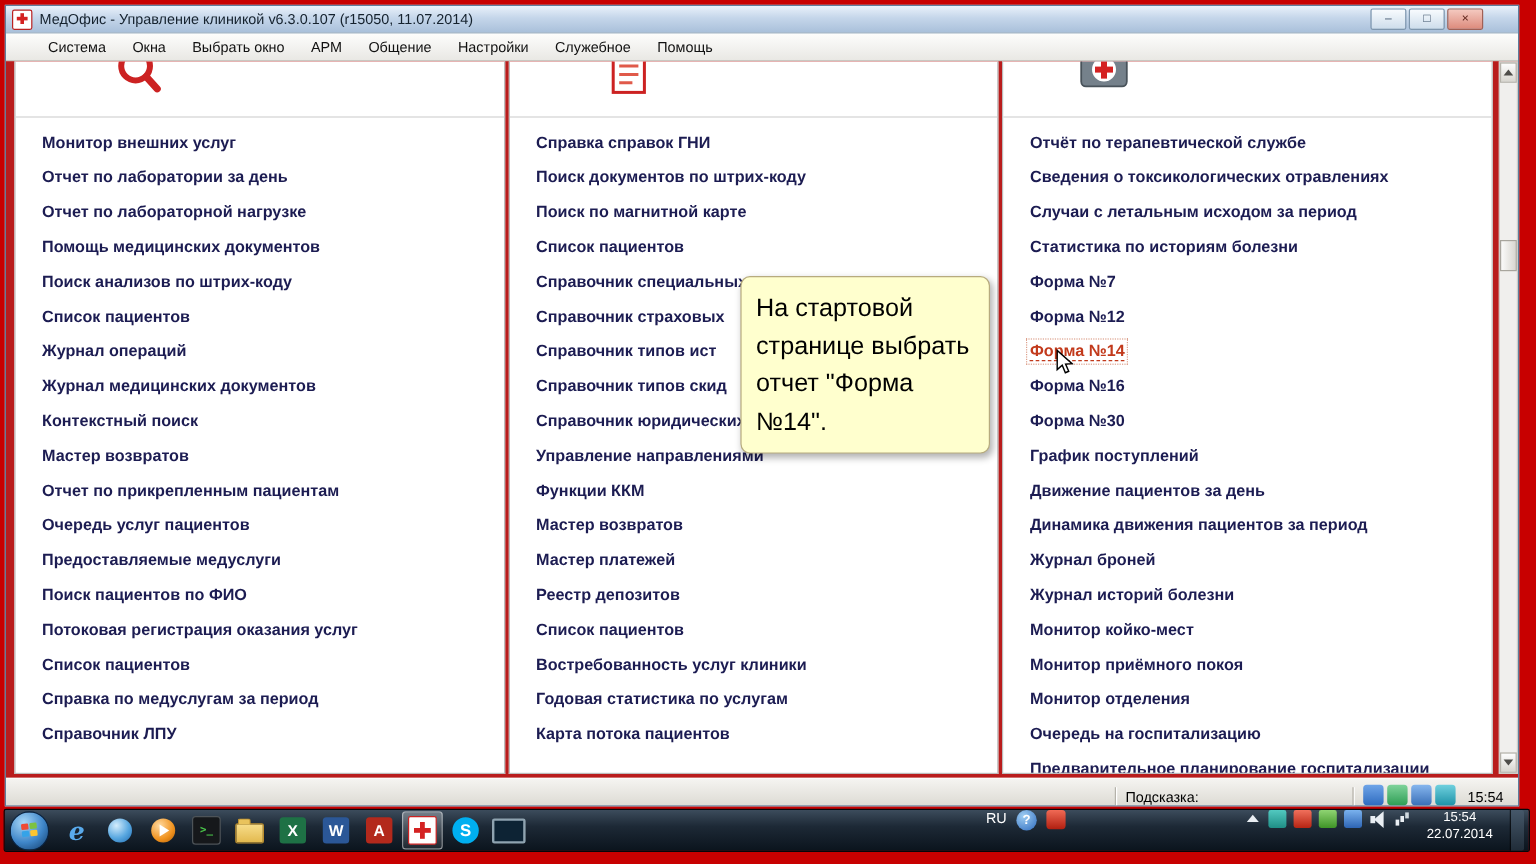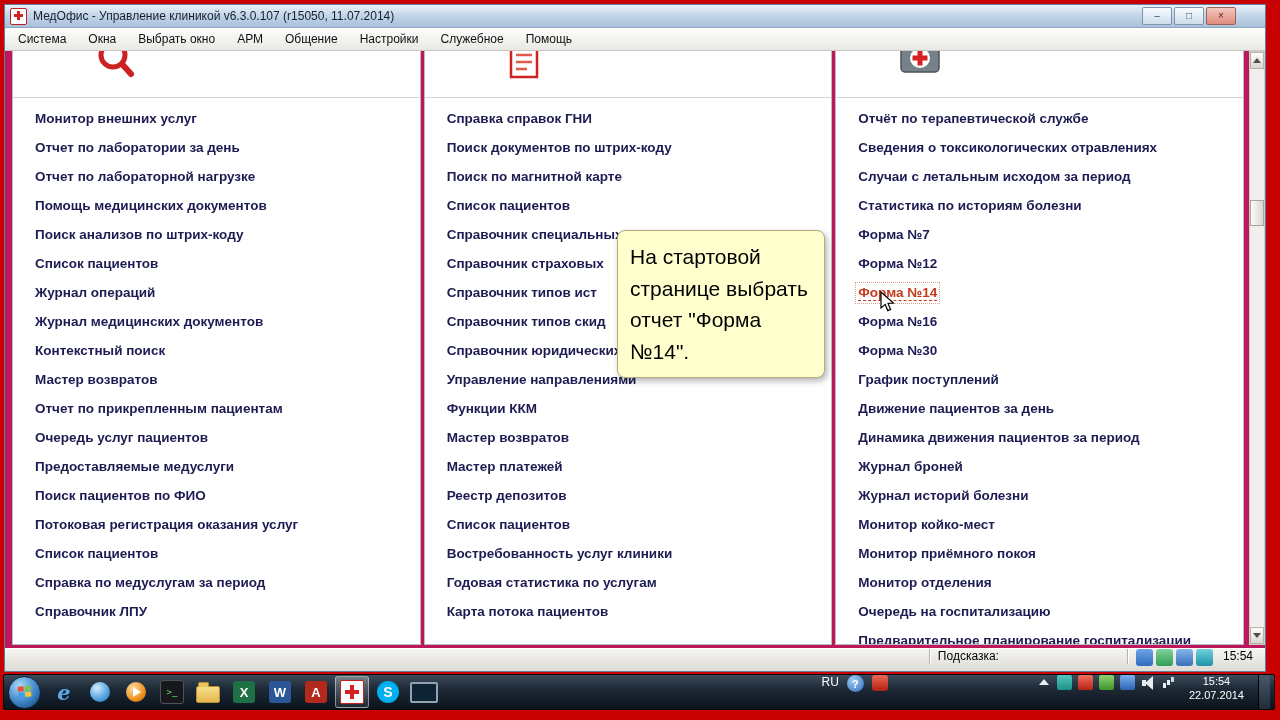--- a/index.html
+++ b/index.html
@@ -18,25 +18,25 @@
               left:6px;top:2px;width:3px;height:9px;}
   .title-icon::after{transform:rotate(90deg);}
   .title-text{font-size:12px;color:#15222e;flex:1;white-space:nowrap;overflow:hidden;}
   .win-controls{display:flex;gap:2px;margin-right:24px;}
   .winbtn{width:28px;height:16px;border:1px solid #7e96ad;border-radius:2px;
           background:linear-gradient(#f8fbfe,#cdddeb);display:flex;align-items:center;
           justify-content:center;font-size:10px;line-height:1;color:#3c5068;}
   .winbtn.close{background:linear-gradient(#f4c9c0,#dd8b7c);color:#5a2018;border-color:#a06055;}
 
   .menubar{height:22px;background:linear-gradient(#fdfdfc,#e9e8e4);border-bottom:1px solid #c9c7c1;
-           display:flex;align-items:center;padding:0 2px;flex:none;text-align:center;}
+           display:flex;align-items:center;padding:0 24px;flex:none;text-align:center;}
   .menu-item{font-size:12px;color:#111;padding:0 11px;line-height:22px;white-space:nowrap;}
 
   
-  .content{flex:1;position:relative;display:flex;align-items:stretch;background:#be185d;
+  .content{flex:1;position:relative;display:flex;align-items:stretch;background:#b91c1c;
            padding:0 0 3px 7px;overflow:hidden;}
   .panel{flex:1;background:#fff;border:1px solid #bcbcbc;border-top:none;margin-right:3px;
          display:flex;flex-direction:column;overflow:hidden;}
   .panel-header{height:46px;border-bottom:1px solid #d2d2d2;position:relative;overflow:hidden;flex:none;}
   .panel-icon{position:absolute;top:-14px;left:80px;}
   .link-list{padding-top:6px;}
   .link-item{height:29px;display:flex;align-items:center;padding-left:22px;}
   .link-label{font-size:13.5px;font-weight:700;color:#1c1c52;white-space:nowrap;}
   .link-item.highlight .link-label{color:#c23a1c;border-bottom:1px dashed #c23a1c;
         outline:1px dotted #dca08c;outline-offset:2px;}
@@ -56,21 +56,21 @@
 
   
   .tooltip{position:absolute;left:612px;top:179px;width:182px;background:#ffffce;
            border:1px solid #b7ab7e;border-radius:8px;box-shadow:2px 3px 6px rgba(0,0,0,.3);
            padding:10px 12px;font-size:21px;line-height:1.5;color:#000;white-space:pre-line;z-index:5;}
 
   .cursor{position:absolute;left:874px;top:240px;z-index:10;}
 
   
   .statusbar{height:22px;background:linear-gradient(#f5f4f1,#dddbd4);border-top:1px solid #fff;
-             display:flex;align-items:flex-start;flex:none;font-size:12px;color:#000;}
+             display:flex;align-items:flex-end;flex:none;font-size:12px;color:#000;}
   .sb-left{flex:1;}
   .sb-divider{width:1px;height:15px;background:#b5b2aa;box-shadow:1px 0 0 #fff;margin:0 8px;flex:none;}
   .hint-label{white-space:nowrap;}
   .hint-space{width:120px;}
   .status-icons{display:flex;gap:3px;margin-right:10px;}
   .st-ic{width:17px;height:17px;border-radius:3px;}
   .st1{background:linear-gradient(#6ea4e8,#2f6cc0);}
   .st2{background:linear-gradient(#7fd39a,#2f9e55);}
   .st3{background:linear-gradient(#86b6ee,#3a70b8);}
   .st4{background:linear-gradient(#6fd0de,#1f93a8);}

